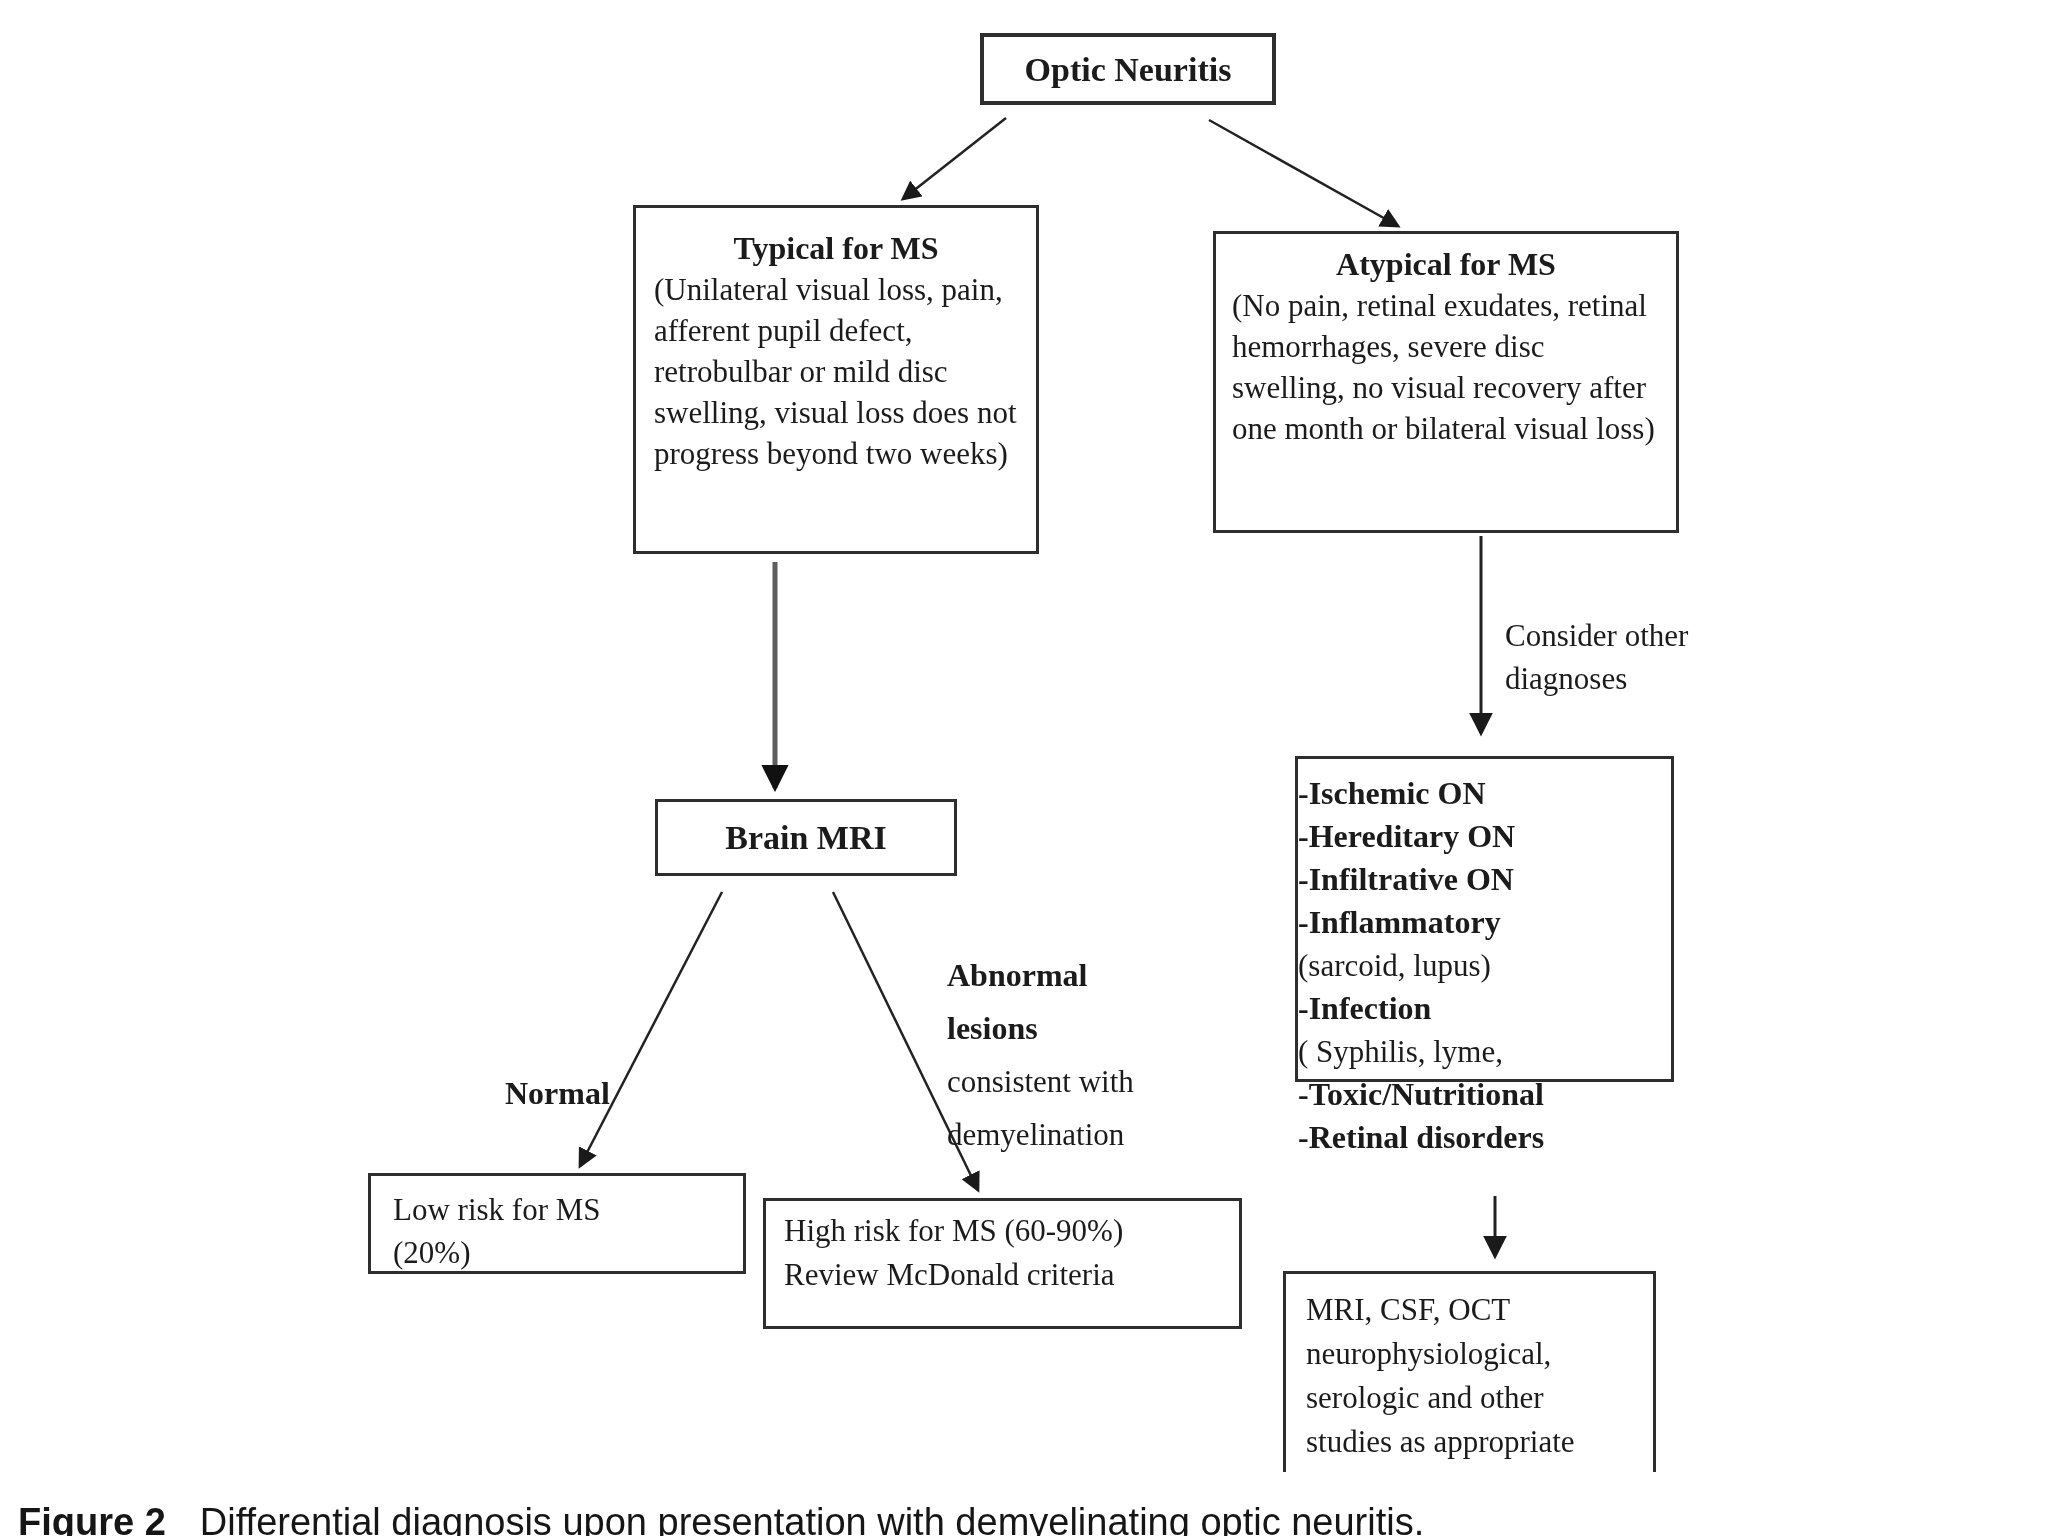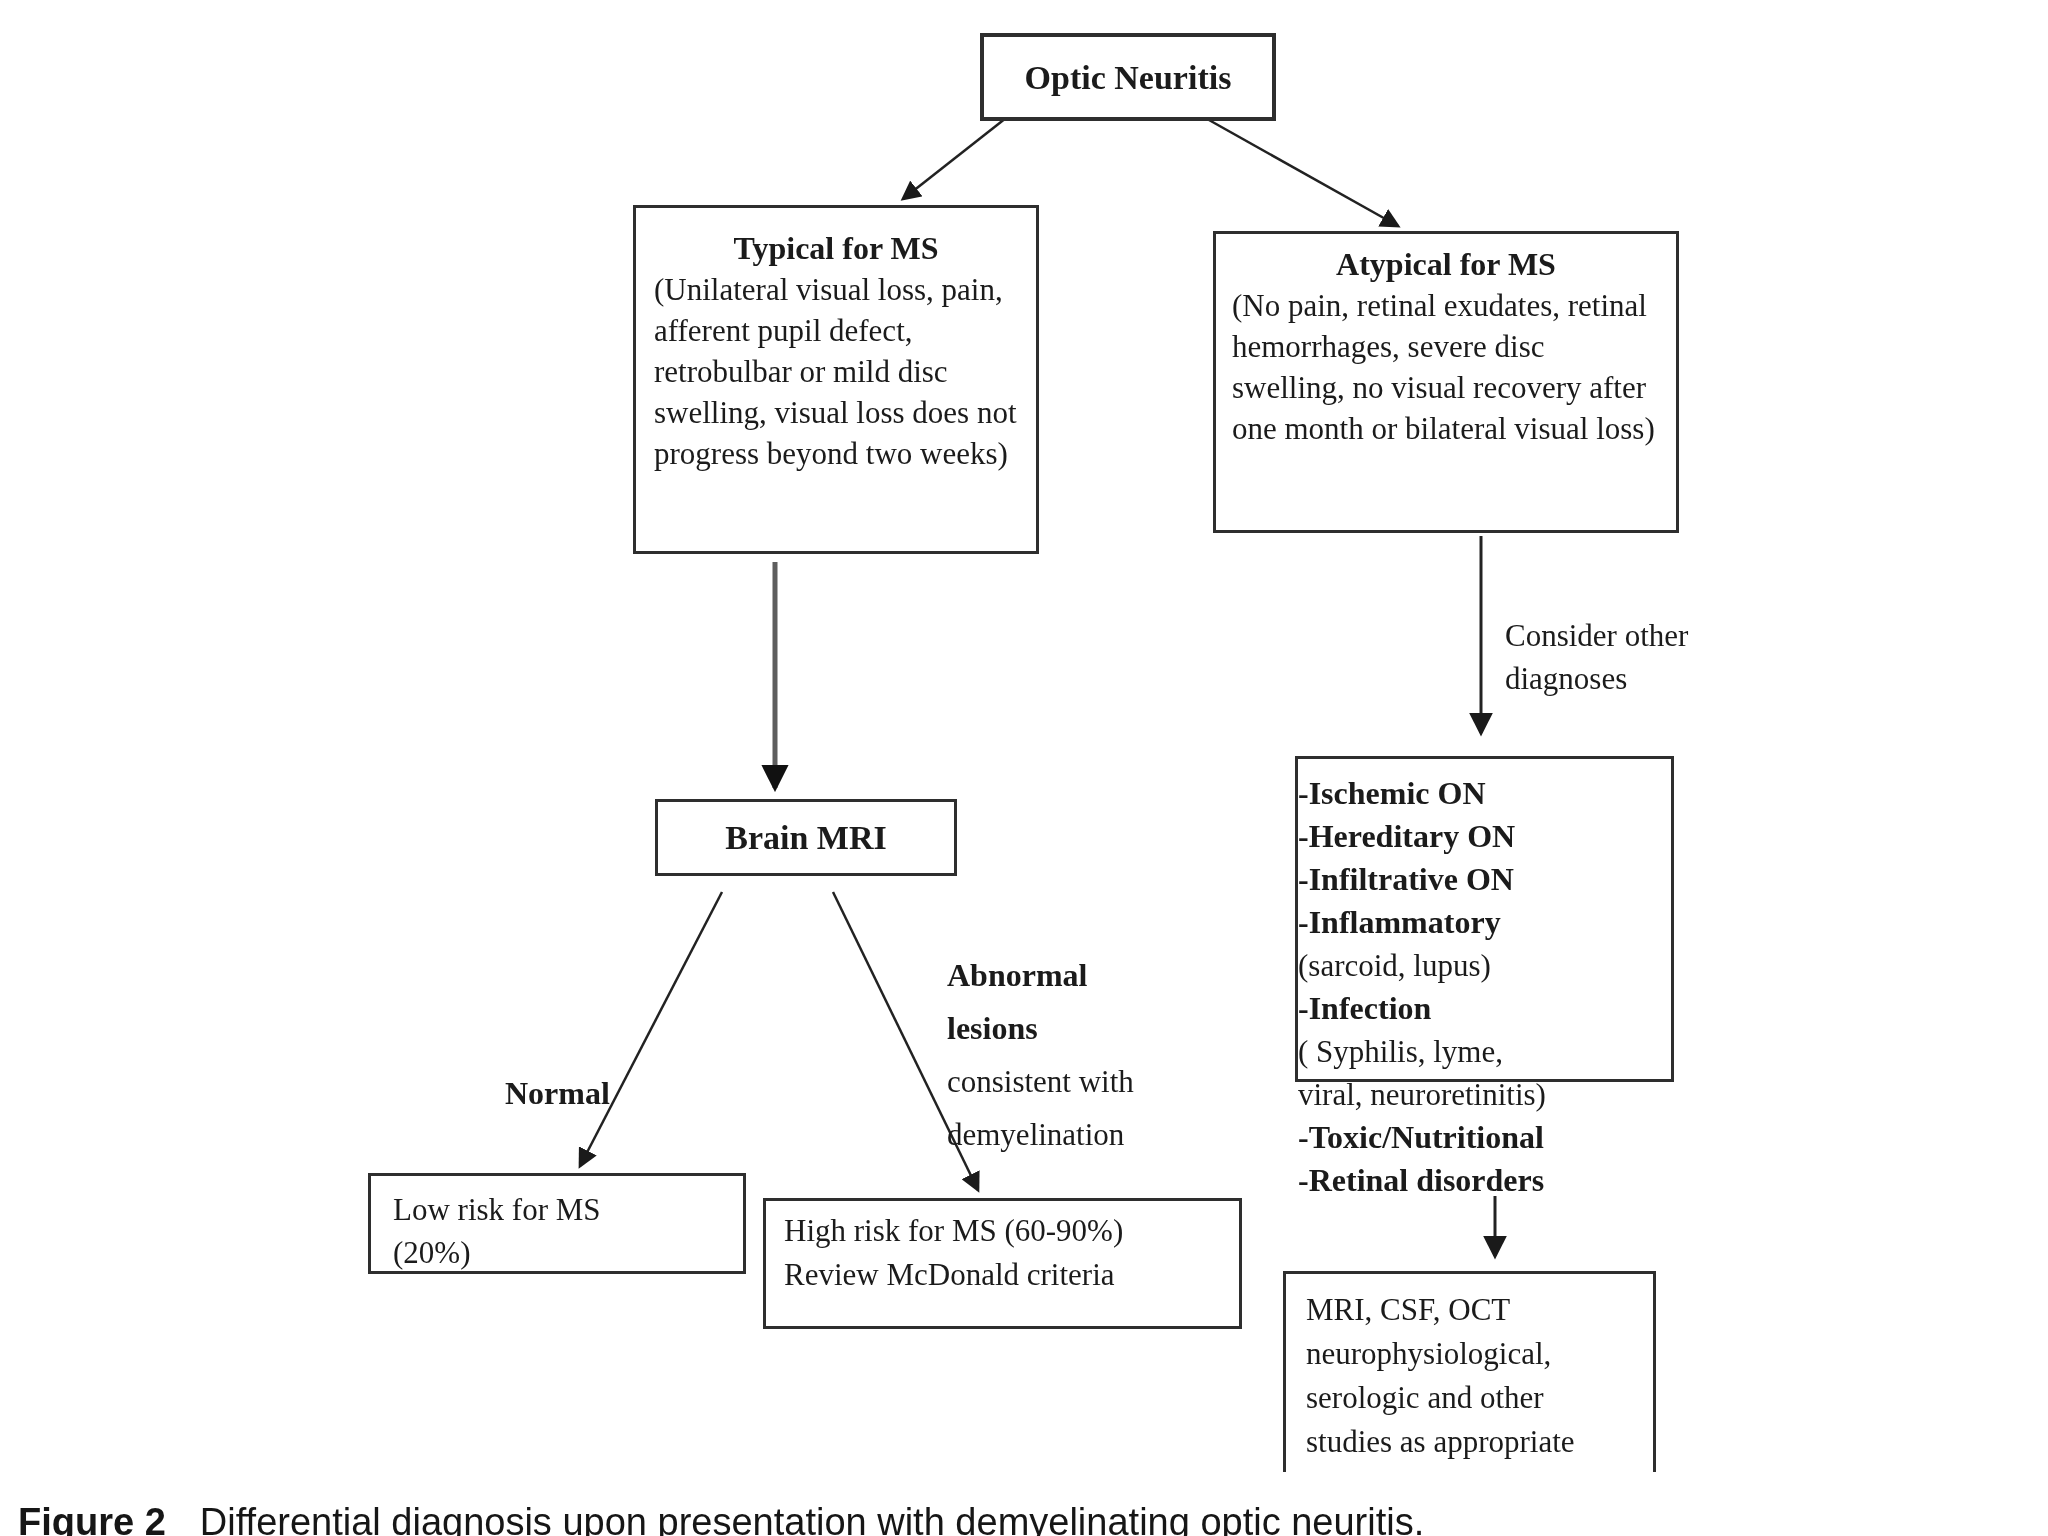--- a/index.html
+++ b/index.html
@@ -38,21 +38,21 @@
     font-weight: bold;
     font-size: 34px;
   }
   .label {
     position: absolute;
     font-size: 31px;
     line-height: 43px;
     margin-top: 28px;
   }
   .bold { font-weight: bold; font-size: 32px; }
-  #box-root      { left: 980px;  top: 33px;   width: 296px; height: 88px; border-width: 4px; }
+  #box-root      { left: 980px;  top: 33px;   width: 296px; height: 72px; border-width: 4px; }
   #box-typical   { left: 633px;  top: 205px;  width: 406px; height: 349px; padding: 20px 18px; }
   #box-atypical  { left: 1213px; top: 231px;  width: 466px; height: 302px; padding: 10px 16px; }
   #box-mri       { left: 655px;  top: 799px;  width: 302px; height: 77px; }
   #box-diff      { left: 1295px; top: 756px;  width: 379px; height: 326px; padding: 13px 0; line-height: 43px; }
   #box-low       { left: 368px;  top: 1173px; width: 378px; height: 101px; padding: 12px 22px; line-height: 43px; }
   #box-high      { left: 763px;  top: 1198px; width: 479px; height: 131px; padding: 8px 18px; line-height: 44px; }
   #box-studies   { left: 1283px; top: 1271px; width: 373px; height: 201px; padding: 14px 20px;
                    line-height: 44px; border-bottom: none; }
   #label-consider { left: 1505px; top: 586px;  width: 235px; }
   #label-normal   { left: 505px;  top: 1044px; font-weight: bold; font-size: 32px; }
@@ -110,21 +110,20 @@
   <div class="node big-title" id="box-mri">Brain MRI</div>
 
   <div class="node" id="box-diff">
     <div class="diff-line bold">-Ischemic ON</div>
     <div class="diff-line bold">-Hereditary ON</div>
     <div class="diff-line bold">-Infiltrative ON</div>
     <div class="diff-line bold">-Inflammatory</div>
     <div class="diff-line">(sarcoid, lupus)</div>
     <div class="diff-line bold">-Infection</div>
     <div class="diff-line">( Syphilis, lyme,</div>
-    <div class="diff-line">viral, neuroretinitis)</div>
     <div class="diff-line bold">-Toxic/Nutritional</div>
     <div class="diff-line bold">-Retinal disorders</div>
   </div>
 
   <div class="label" id="label-normal">Normal</div>
 
   <div class="label" id="label-abnormal">
     <div class="abn-title">Abnormal lesions</div>
     <div>consistent with demyelination</div>
   </div>

